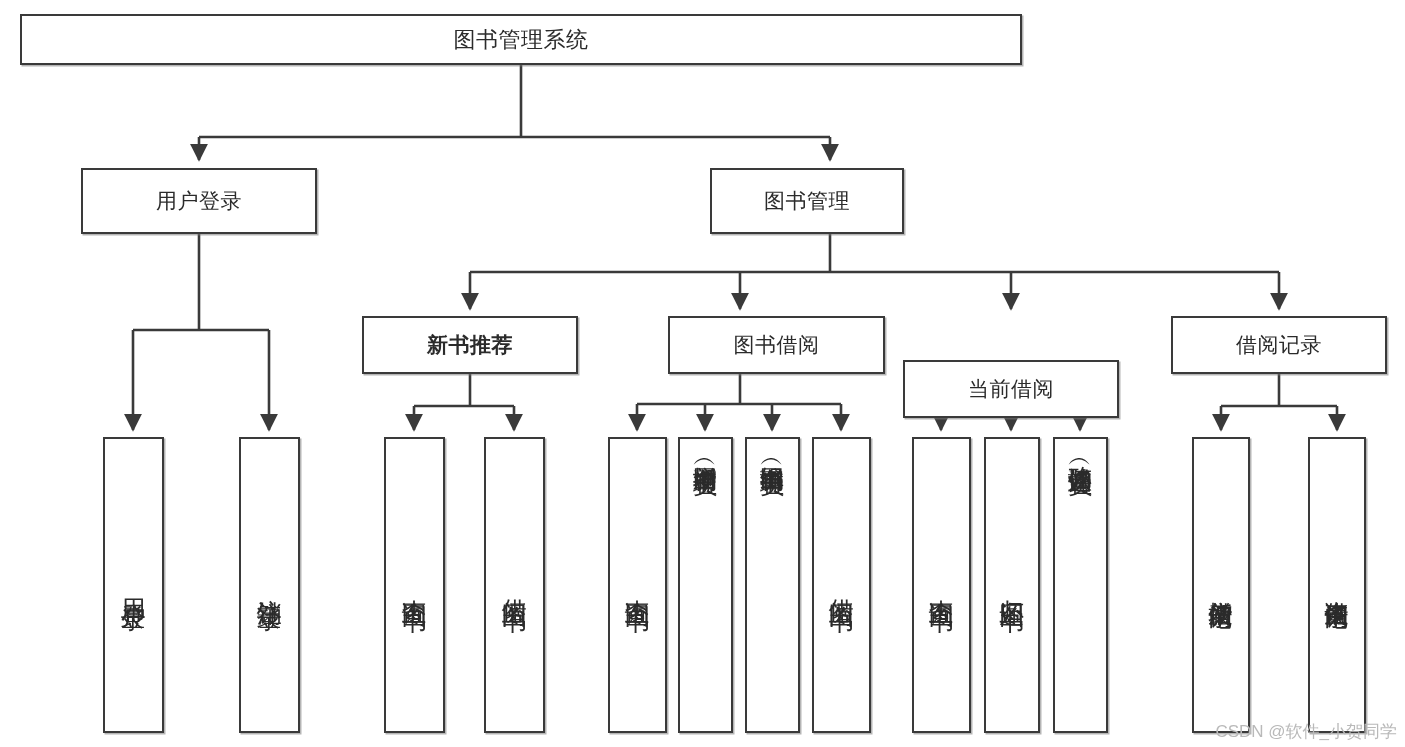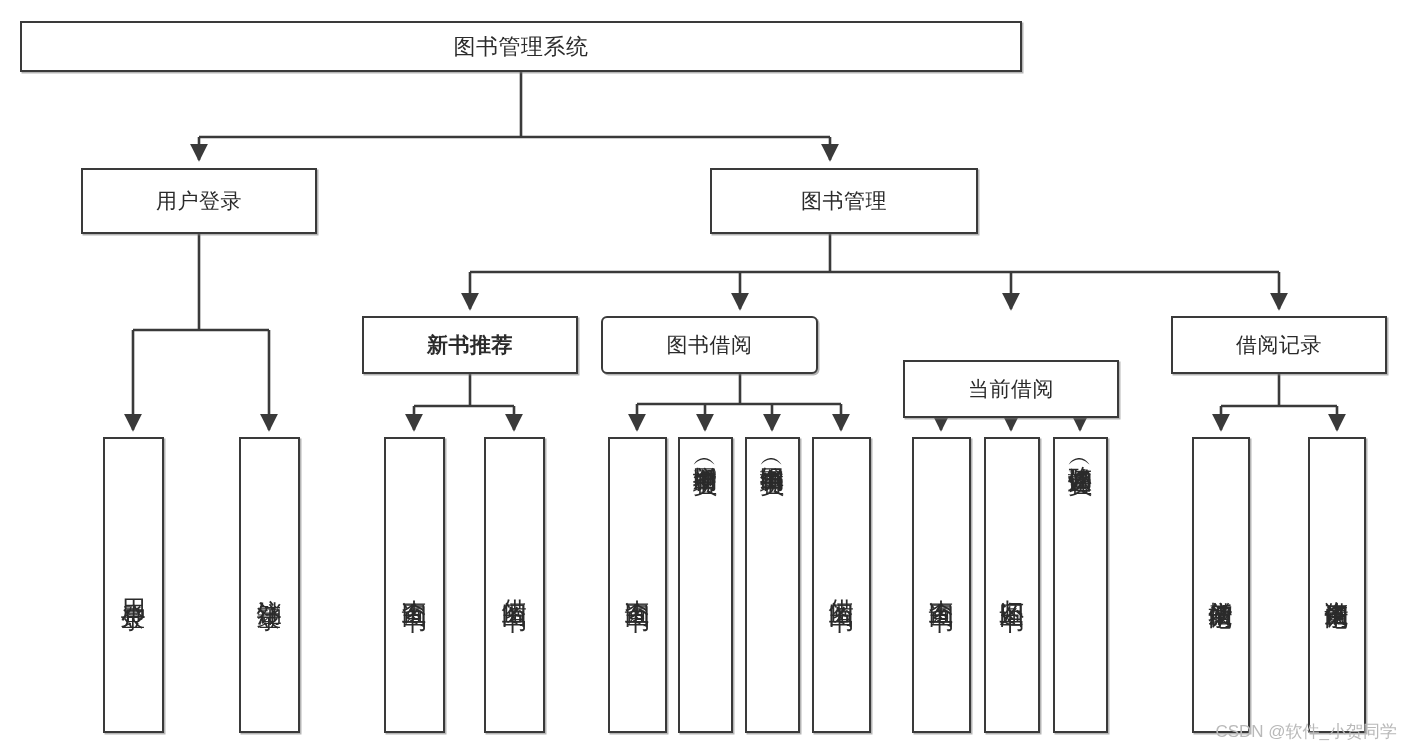--- a/index.html
+++ b/index.html
@@ -131,35 +131,35 @@
       <path d="M 1011 404 L 1011 430" marker-end="url(#arrow)"></path>
       <path d="M 1080 404 L 1080 430" marker-end="url(#arrow)"></path>
 
       <path d="M 1279 374 L 1279 406"></path>
       <path d="M 1221 406 L 1337 406"></path>
       <path d="M 1221 406 L 1221 430" marker-end="url(#arrow)"></path>
       <path d="M 1337 406 L 1337 430" marker-end="url(#arrow)"></path>
     </g>
   </svg>
 
-  <div class="node h root" style="left:20px; top:14px; width:1002px; height:51px;margin-top:7px;">
+  <div class="node h root" style="left:20px; top:14px; width:1002px; height:51px;">
     <span class="label">图书管理系统</span>
   </div>
 
   <div class="node h" style="left:81px; top:168px; width:236px; height:66px;">
     <span class="label">用户登录</span>
   </div>
-  <div class="node h" style="left:710px; top:168px; width:268px; height:66px;">
+  <div class="node h" style="left:710px; top:168px; width:194px; height:66px;">
     <span class="label">图书管理</span>
   </div>
 
   <div class="node h" style="left:362px; top:316px; width:216px; height:58px;font-weight:bold;">
     <span class="label">新书推荐</span>
   </div>
-  <div class="node h" style="left:601px; top:316px; width:217px; height:58px;border-radius:6px;">
+  <div class="node h" style="left:668px; top:316px; width:217px; height:58px;">
     <span class="label">图书借阅</span>
   </div>
   <div class="node h" style="left:903px; top:316px; width:216px; height:58px;margin-top:44px;">
     <span class="label">当前借阅</span>
   </div>
   <div class="node h" style="left:1171px; top:316px; width:216px; height:58px;font-family:Liberation Serif, serif;">
     <span class="label">借阅记录</span>
   </div>
 
   <div class="node v centered" style="left:103px; top:437px; width:61px; height:296px;">

